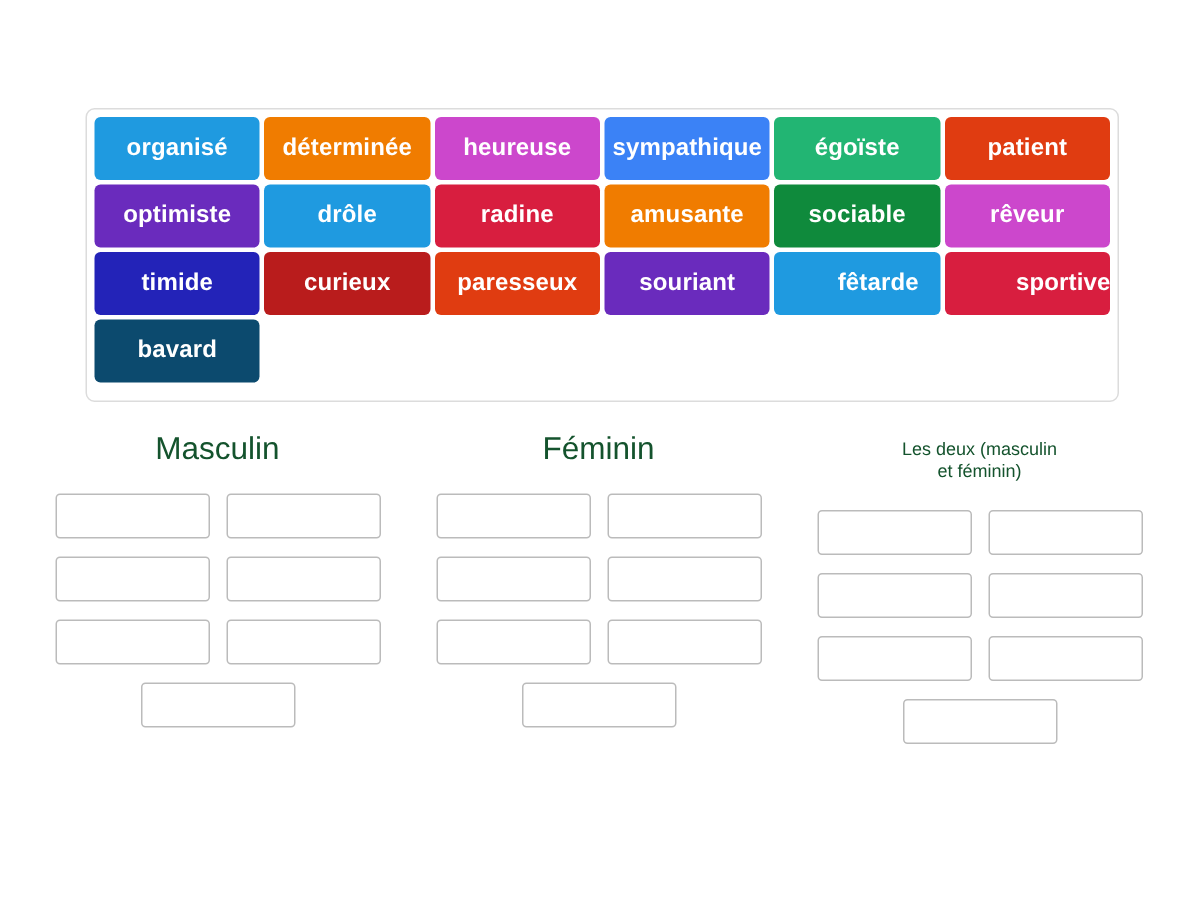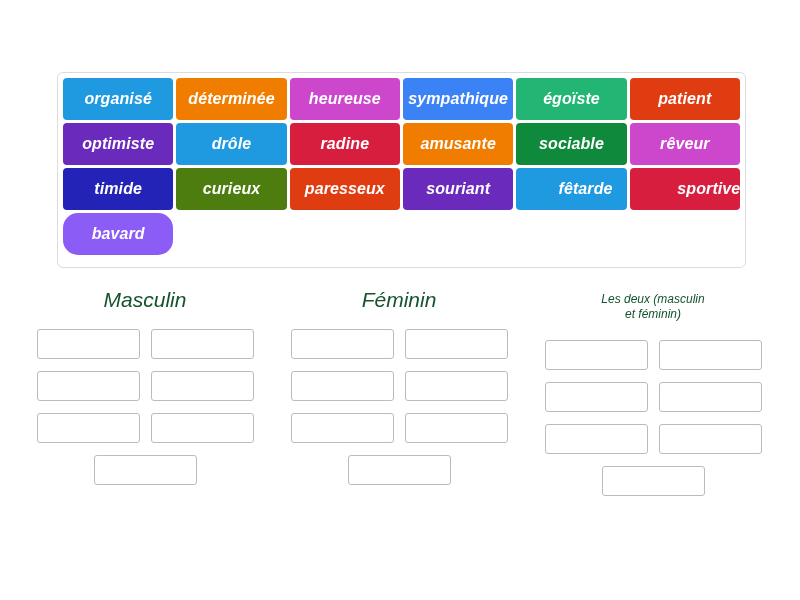--- a/index.html
+++ b/index.html
@@ -10,21 +10,20 @@
     background: #ffffff;
     font-family: "Liberation Sans", sans-serif;
     overflow: hidden;
   }
 
   #app {
     position: relative;
     width: 800px;
     height: 600px;
     background: #ffffff;
-    font-style: italic;
   }
 
   
   .wordbank {
     position: absolute;
     left: 57px;
     top: 72px;
     width: 689px;
     height: 196px;
     border: 1px solid #dcdcdc;
@@ -130,26 +129,26 @@
         <div class="tile" style="background: #3b82f6;">sympathique</div>
         <div class="tile" style="background: rgb(34, 181, 115);">égoïste</div>
         <div class="tile" style="background: rgb(224, 60, 17);">patient</div>
         <div class="tile" style="background: rgb(106, 43, 189);">optimiste</div>
         <div class="tile" style="background: rgb(31, 154, 224);">drôle</div>
         <div class="tile" style="background: rgb(216, 30, 63);">radine</div>
         <div class="tile" style="background: rgb(240, 124, 0);">amusante</div>
         <div class="tile" style="background: rgb(15, 138, 60);">sociable</div>
         <div class="tile" style="background: rgb(204, 71, 204);">rêveur</div>
         <div class="tile" style="background: rgb(35, 35, 184);">timide</div>
-        <div class="tile" style="background: #4d7c0f;">curieux</div>
+        <div class="tile" style="background: #b91c1c;">curieux</div>
         <div class="tile" style="background: rgb(224, 60, 17);">paresseux</div>
         <div class="tile" style="background: rgb(106, 43, 189);">souriant</div>
         <div class="tile" style="background: rgb(31, 154, 224); padding-left: 28px;">fêtarde</div>
         <div class="tile" style="background: rgb(216, 30, 63); padding-left: 48px;">sportive</div>
-        <div class="tile" style="background: #8b5cf6; border-radius: 15px;">bavard</div>
+        <div class="tile" style="background: #0c4a6e;">bavard</div>
       </div>
   </div>
 
   <div class="columns">
       <div class="column">
         <div class="col-title"><span>Masculin</span></div>
         <div class="drop-rows">
           <div class="drop-row">
             <div class="dropbox"></div>
             <div class="dropbox"></div>

